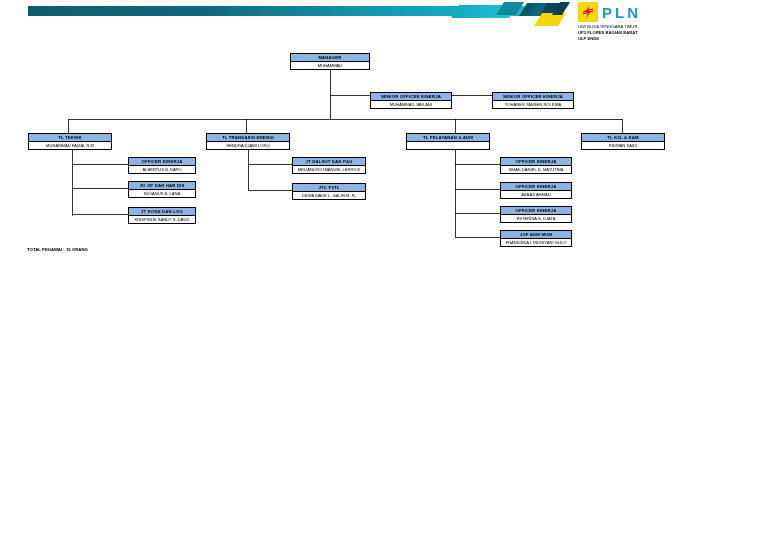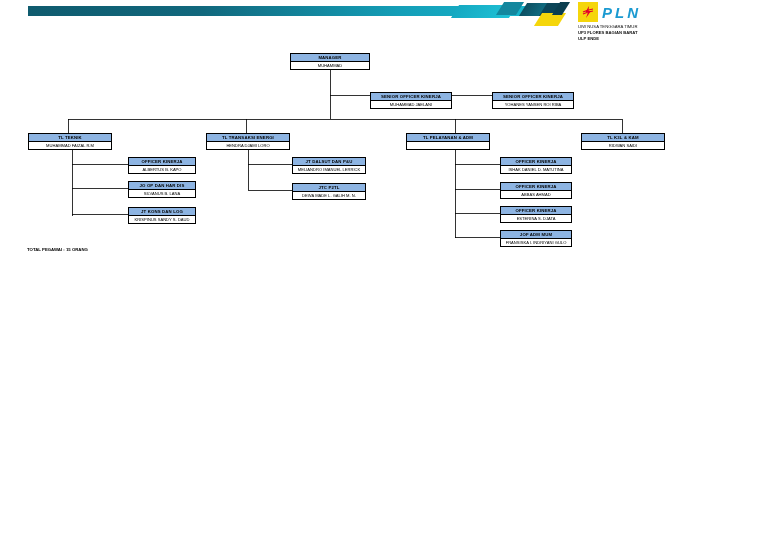--- a/index.html
+++ b/index.html
@@ -20,21 +20,21 @@
   .slash{position:absolute;height:13px;transform:skewX(-32deg);}
   .s1{left:455px;top:5px;width:58px;background:linear-gradient(90deg,#15a9c2,#1fc2d6);}
   .s2{left:500px;top:2px;width:20px;background:#13879e;}
   .s3{left:523px;top:3px;width:30px;background:linear-gradient(90deg,#0d4f61,#12798f);}
   .s4{left:543px;top:3px;width:14px;background:#0c4558;}
   .s5{left:538px;top:13px;width:24px;background:#f5d60b;}
   .s6{left:556px;top:2px;width:10px;background:#0b3f50;}
 
   
   #logo-block{position:absolute;left:578px;top:2px;width:180px;}
-  .logo-row{display:flex;align-items:center;gap:4px;font-style:italic;}
+  .logo-row{display:flex;align-items:center;gap:4px;}
   .logo-mark{
     width:20px;height:20px;background:#f5d60b;
     display:flex;align-items:center;justify-content:center;
     position:relative;
   }
   .logo-mark svg{display:block;}
   .logo-word{
     color:#1b9ad1;font-weight:bold;font-size:15px;letter-spacing:3px;
     line-height:1;
   }

